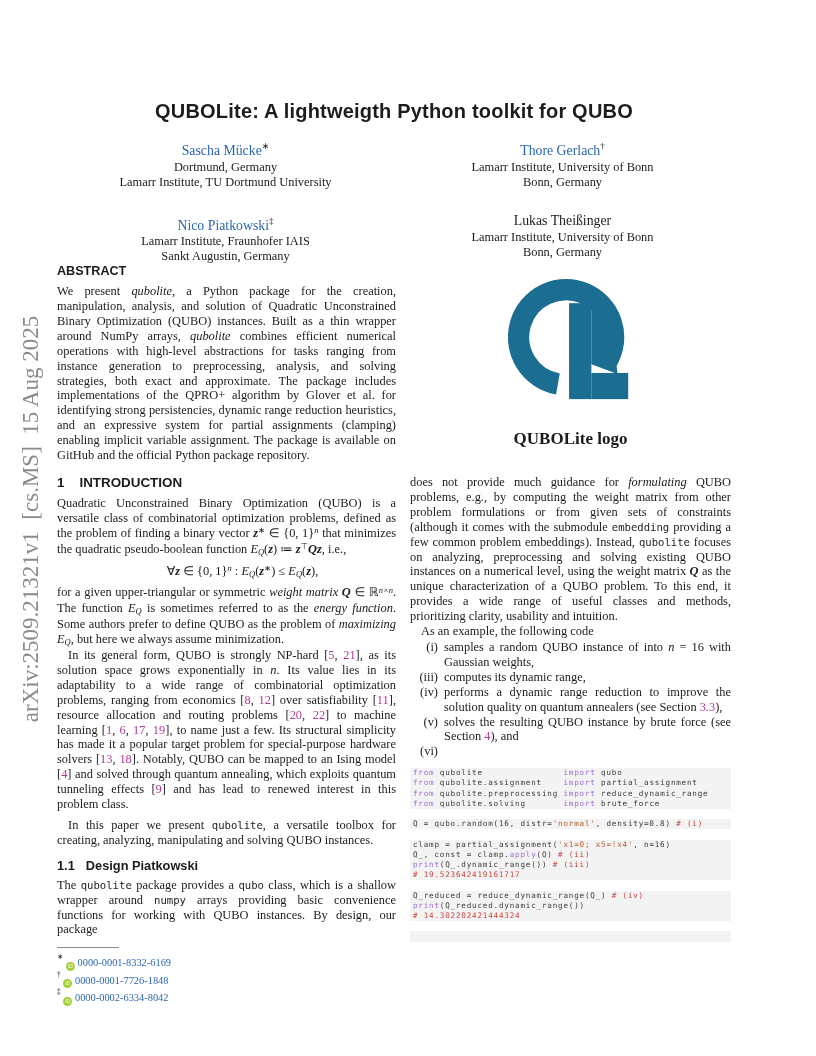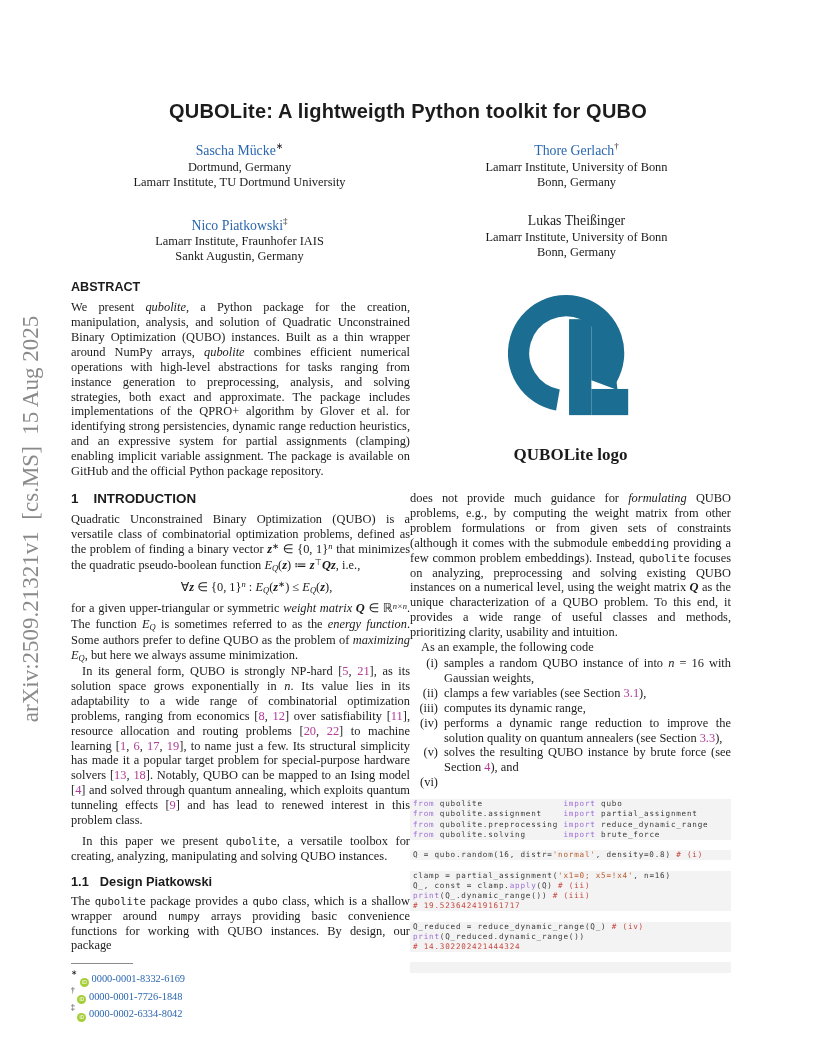--- a/index.html
+++ b/index.html
@@ -1,31 +1,31 @@
 <!DOCTYPE html>
 <html><head>
 <meta charset="utf-8">
 <style>
   html,body{margin:0;padding:0;background:#ffffff;}
   .page{position:relative;width:816px;height:1056px;background:#fff;overflow:hidden;
         font-family:"Liberation Serif",serif;color:#1b1b1b;}
   .watermark{position:absolute;left:-217px;top:504px;width:500px;height:30px;
         transform:rotate(-90deg);transform-origin:center;white-space:pre;
         font-family:"Liberation Serif",serif;font-size:23px;color:#8a8a8a;text-align:center;}
-  .content{position:absolute;left:71px;top:0;width:674px;}
+  .content{position:absolute;left:57px;top:0;width:674px;}
   .title{padding-top:100px;text-align:center;font-family:"Liberation Sans",sans-serif;
         font-weight:bold;font-size:20px;color:#1c1c1c;letter-spacing:.2px;}
   .authors{display:grid;grid-template-columns:1fr 1fr;row-gap:22px;margin-top:14px;}
   .author{text-align:center;}
   .author .name{font-size:13.8px;line-height:18px;}
   .name-link{color:#2a66b0;}
   .name-plain{color:#1b1b1b;}
   .marker{font-size:9px;}
   .author .affil{font-size:12.4px;line-height:15px;color:#1b1b1b;}
-  .cols{display:grid;grid-template-columns:339px 321px;margin-top:16px;}
+  .cols{display:grid;grid-template-columns:339px 321px;column-gap:14px;}
   .col-left,.col-right{font-size:12.4px;line-height:14.9px;}
   p{margin:0;text-align:justify;}
   p.indent{text-indent:11px;}
   .p4{margin-top:6px;}
   .h-abs{font-family:"Liberation Sans",sans-serif;font-weight:bold;font-size:12.6px;margin:0 0 5px 0;}
   .h1{font-family:"Liberation Sans",sans-serif;font-weight:bold;font-size:13.4px;
       display:flex;gap:15px;margin:13px 0 5px 0;}
   .h2{font-family:"Liberation Sans",sans-serif;font-weight:bold;font-size:12.8px;
       display:flex;gap:11px;margin:11px 0 4px 0;}
   .equation{margin:6px 0 6px 32px;text-align:center;}
@@ -148,24 +148,20 @@
 
         <p><span class="seg-pl">does not provide much guidance for </span><span class="seg-em">formulating</span><span class="seg-pl"> QUBO problems, e.g., by computing the weight matrix from other problem formulations or from given sets of constraints (although it comes with the submodule </span><span class="seg-tt">embedding</span><span class="seg-pl"> providing a few common problem embeddings). Instead, </span><span class="seg-tt">qubolite</span><span class="seg-pl"> focuses on analyzing, preprocessing and solving existing QUBO instances on a numerical level, using the weight matrix </span><span class="seg-mb">Q</span><span class="seg-pl"> as the unique characterization of a QUBO problem. To this end, it provides a wide range of useful classes and methods, prioritizing clarity, usability and intuition.</span></p>
         <p class="indent"><span class="seg-pl">As an example, the following code</span></p>
 
         <div class="rlist">
           <div class="li">
             <span class="li-label">(i)</span>
             <span class="li-body"><span class="seg-pl">samples a random QUBO instance of into </span><span class="seg-mi">n</span><span class="seg-pl"> = 16 with Gaussian weights,</span></span>
           </div>
           <div class="li">
-            <span class="li-label">(ii)</span>
-            <span class="li-body"><span class="seg-pl">clamps a few variables (see Section </span><span class="seg-ct">3.1</span><span class="seg-pl">),</span></span>
-          </div>
-          <div class="li">
             <span class="li-label">(iii)</span>
             <span class="li-body"><span class="seg-pl">computes its dynamic range,</span></span>
           </div>
           <div class="li">
             <span class="li-label">(iv)</span>
             <span class="li-body"><span class="seg-pl">performs a dynamic range reduction to improve the solution quality on quantum annealers (see Section </span><span class="seg-ct">3.3</span><span class="seg-pl">),</span></span>
           </div>
           <div class="li">
             <span class="li-label">(v)</span>
             <span class="li-body"><span class="seg-pl">solves the resulting QUBO instance by brute force (see Section </span><span class="seg-ct">4</span><span class="seg-pl">), and</span></span>

